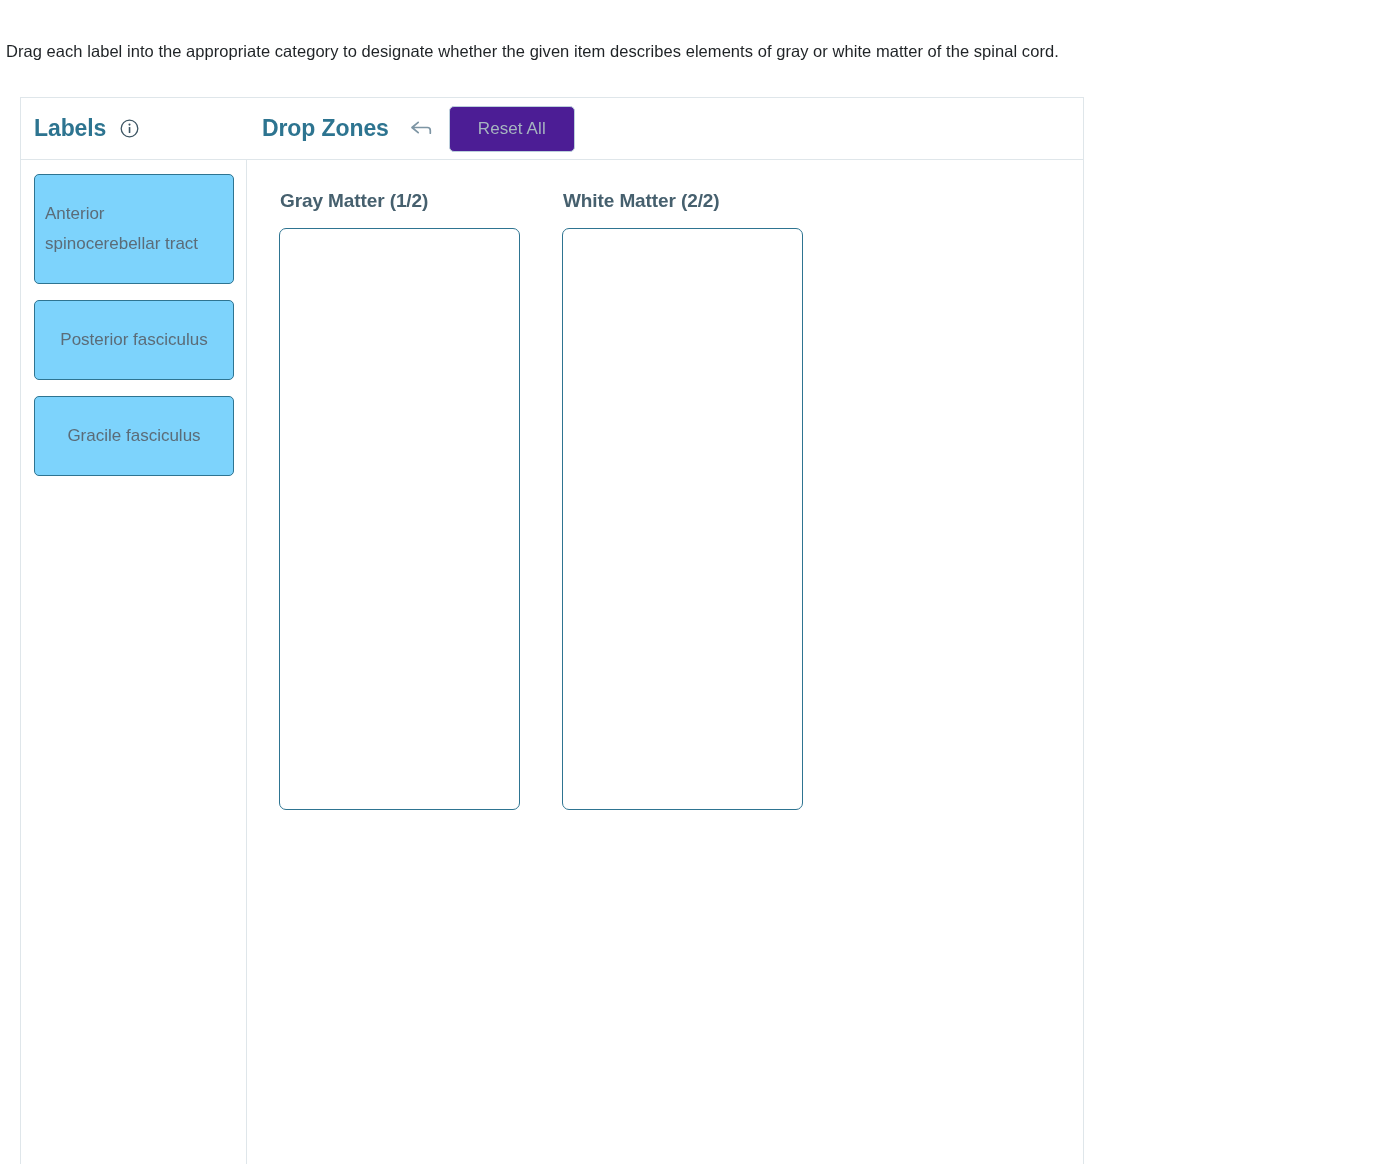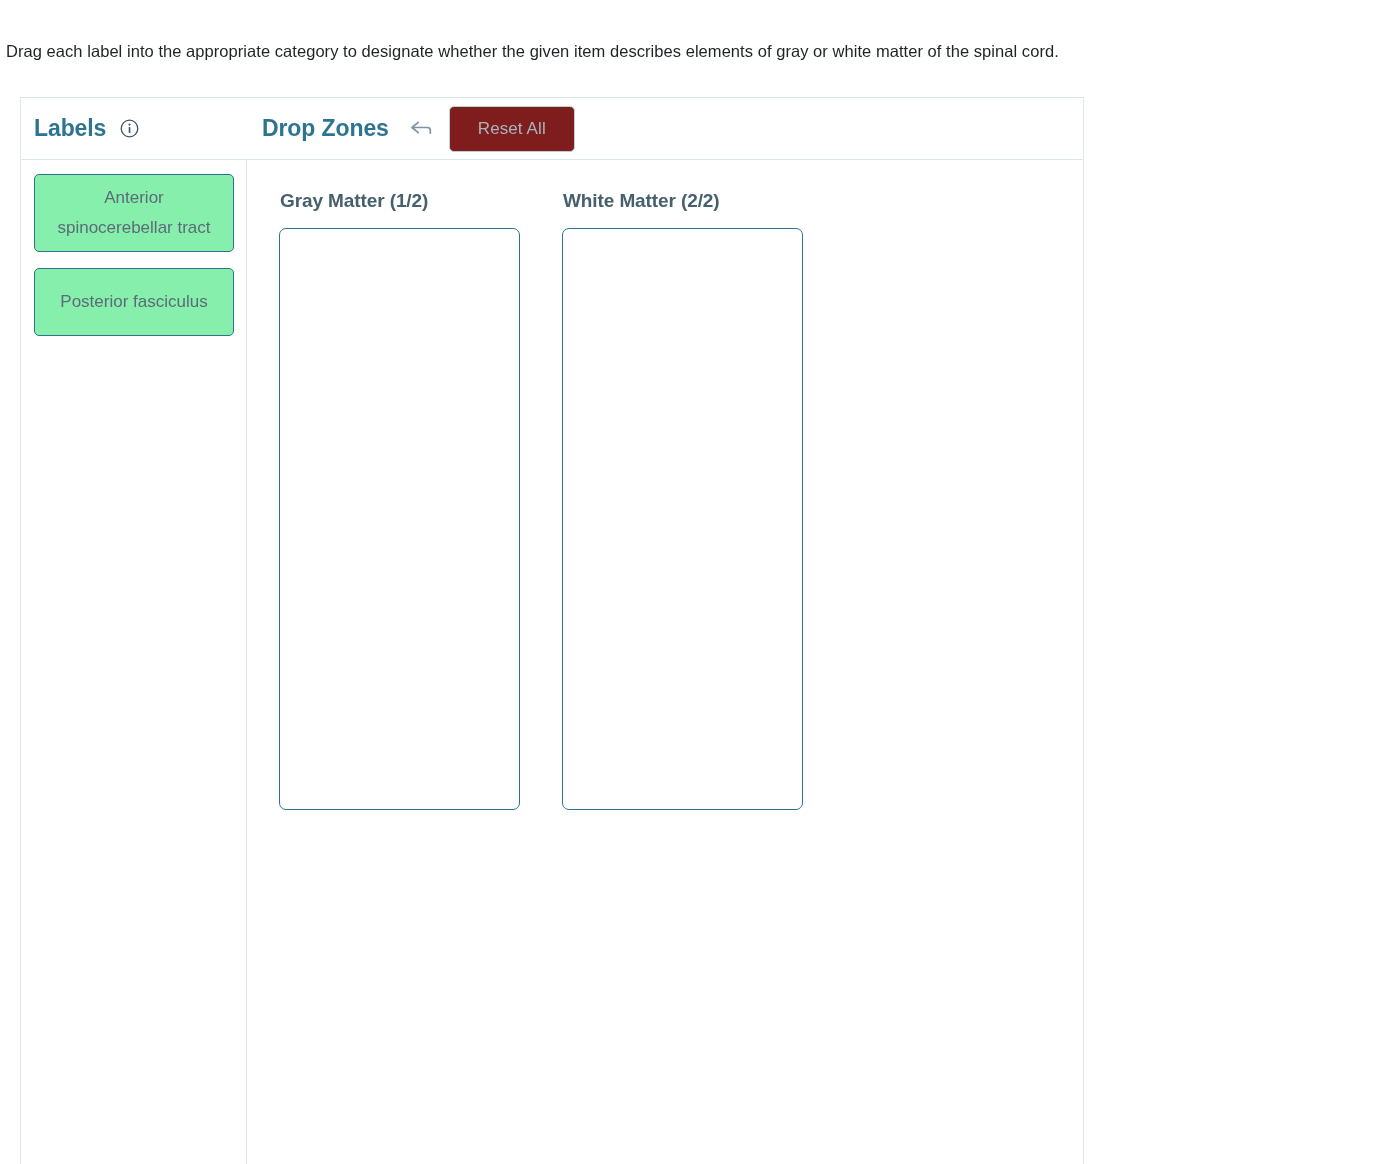--- a/index.html
+++ b/index.html
@@ -95,21 +95,21 @@
     align-items: center;
     justify-content: center;
     flex: none;
   }
   .reset-btn {
     margin-left: 16px;
     width: 126px;
     height: 46px;
     border: 1px solid #bcd0dc;
     border-radius: 5px;
-    background: #7f1d1d;
+    background: #4c1d95;
     color: #a6b5bf;
     font-size: 17px;
     font-family: "Liberation Sans", sans-serif;
     letter-spacing: 0.1px;
     cursor: default;
   }
 
   
   .body-row {
     position: relative;
@@ -135,30 +135,30 @@
     box-sizing: border-box;
   }
 
   
   .label-card {
     width: 200px;
     min-height: 68px;
     margin-bottom: 16px;
     border: 1.4px solid #2e7491;
     border-radius: 5px;
-    background: #86efac;
+    background: #7dd3fc;
     color: #5b6c78;
     font-size: 17px;
     line-height: 30px;
-    text-align: center;
+    text-align: left;
     display: flex;
     align-items: center;
     justify-content: center;
     box-sizing: border-box;
-    padding: 8px 10px;
+    padding: 24px 10px;
     cursor: move;
   }
 
   
   .zones-wrap {
     display: flex;
     gap: 42px;
   }
   .zone {
     width: 241px;
@@ -209,20 +209,21 @@
       <button class="reset-btn" disabled="">Reset All</button>
     </div>
 
   </div>
 
   <div class="body-row">
 
     <div class="labels-col">
       <div class="label-card">Anterior spinocerebellar tract</div>
       <div class="label-card">Posterior fasciculus</div>
+      <div class="label-card">Gracile fasciculus</div>
     </div>
 
     <div class="zones-col">
       <div class="zones-wrap">
 
         <div class="zone">
           <div class="zone-title">Gray Matter (1/2)</div>
           <div class="zone-box"></div>
         </div>
 

